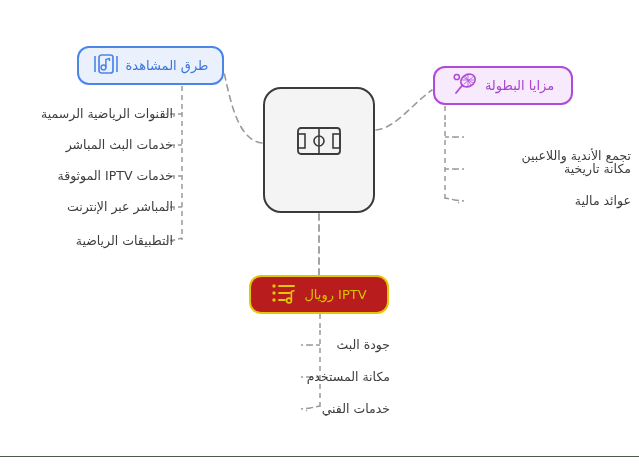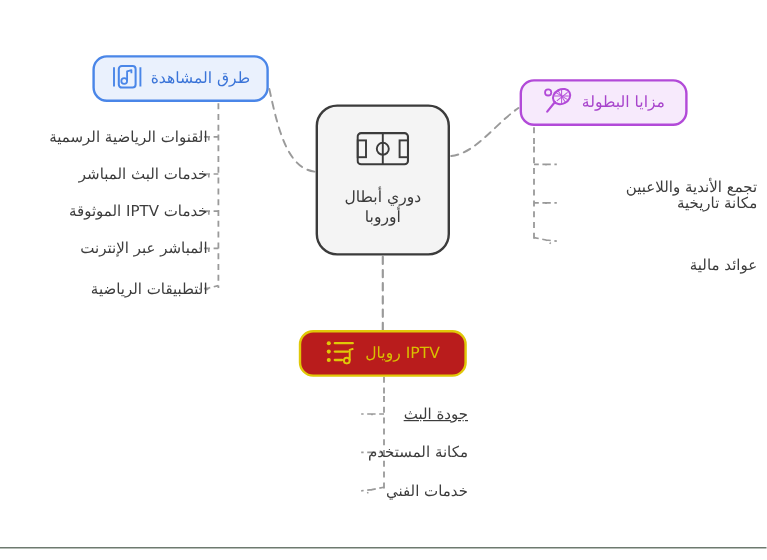--- a/index.html
+++ b/index.html
@@ -164,22 +164,20 @@
   <div class="center-node">
     <span class="center-icon">
       <svg width="44" height="28" viewBox="0 0 44 28">
         <rect x="1" y="1" width="42" height="26" rx="3" ry="3" fill="none" stroke="#3b3b3b" stroke-width="1.8"></rect>
         <line x1="22" y1="1" x2="22" y2="27" stroke="#3b3b3b" stroke-width="1.6"></line>
         <circle cx="22" cy="14" r="5" fill="none" stroke="#3b3b3b" stroke-width="1.6"></circle>
         <rect x="1" y="7" width="7" height="14" fill="none" stroke="#3b3b3b" stroke-width="1.6"></rect>
         <rect x="36" y="7" width="7" height="14" fill="none" stroke="#3b3b3b" stroke-width="1.6"></rect>
       </svg>
     </span>
-    <span class="center-label">دوري أبطال
-أوروبا</span>
   </div>
 
   <div class="branch-node node-blue">
     <span class="branch-label">طرق المشاهدة</span>
     <span>
       <svg width="26" height="22" viewBox="0 0 26 22">
         <line x1="2" y1="3" x2="2" y2="19" stroke="#4a86e8" stroke-width="1.6"></line>
         <line x1="24" y1="3" x2="24" y2="19" stroke="#4a86e8" stroke-width="1.6"></line>
         <rect x="6" y="2" width="14" height="18" rx="2.5" ry="2.5" fill="none" stroke="#4a86e8" stroke-width="1.7"></rect>
         <circle cx="10.5" cy="14.5" r="2.4" fill="none" stroke="#4a86e8" stroke-width="1.5"></circle>
@@ -230,23 +228,23 @@
     <div class="leaf" style="top:106px;">القنوات الرياضية الرسمية</div>
     <div class="leaf" style="top:137px;">خدمات البث المباشر</div>
     <div class="leaf" style="top:168px;">خدمات IPTV الموثوقة</div>
     <div class="leaf" style="top:199px;">المباشر عبر الإنترنت</div>
     <div class="leaf" style="top:233px;">التطبيقات الرياضية</div>
   </div>
 
   <div class="group-purple">
     <div class="leaf" style="top:129px;margin-top:19px;">تجمع الأندية واللاعبين</div>
     <div class="leaf" style="top:161px;">مكانة تاريخية</div>
-    <div class="leaf" style="top:193px;margin-top:20px;">عوائد مالية</div>
+    <div class="leaf" style="top:193px;">عوائد مالية</div>
   </div>
 
   <div class="group-yellow">
-    <div class="leaf" style="top:337px;text-decoration:underline;">جودة البث</div>
+    <div class="leaf" style="top:337px;">جودة البث</div>
     <div class="leaf" style="top:369px;">مكانة المستخدم</div>
     <div class="leaf" style="top:401px;">خدمات الفني</div>
   </div>
 
   <div class="bottom-rule"></div>
 </div>
 
 </body></html>

